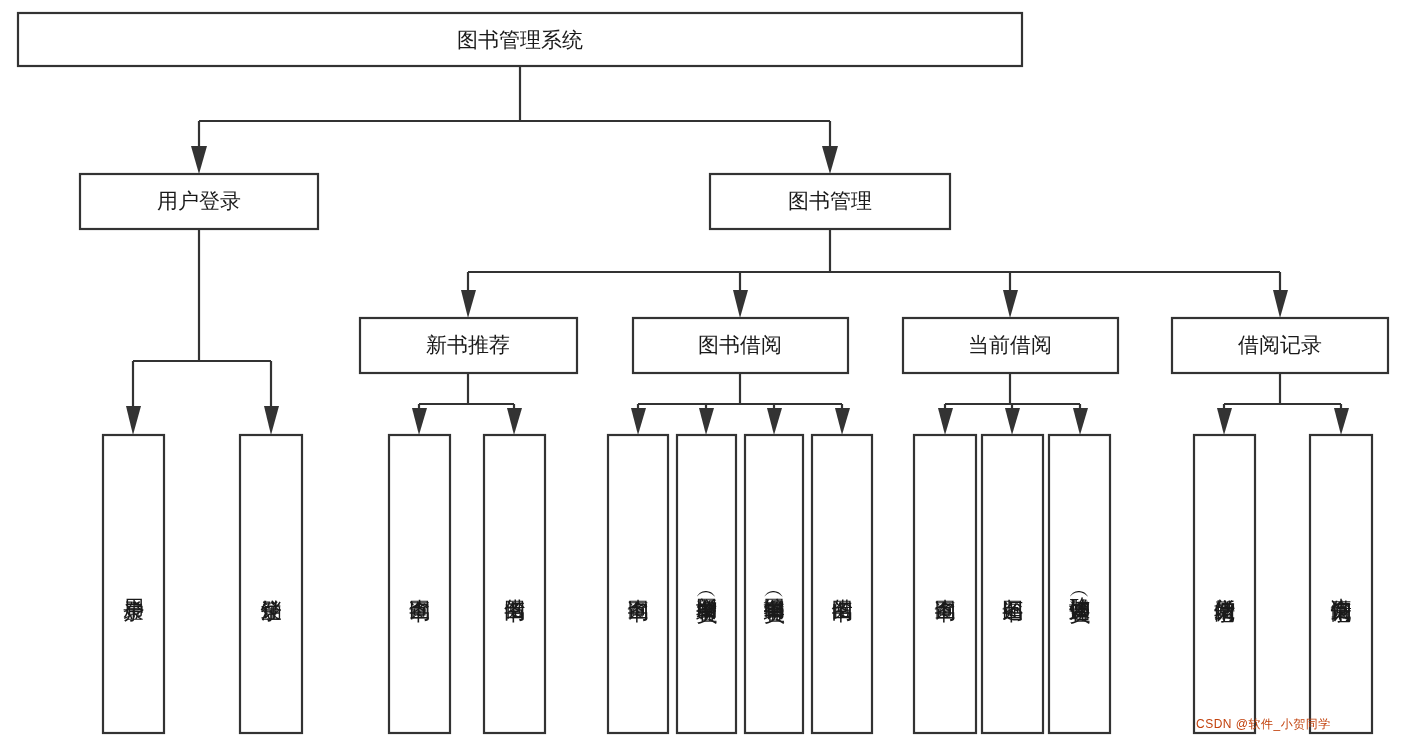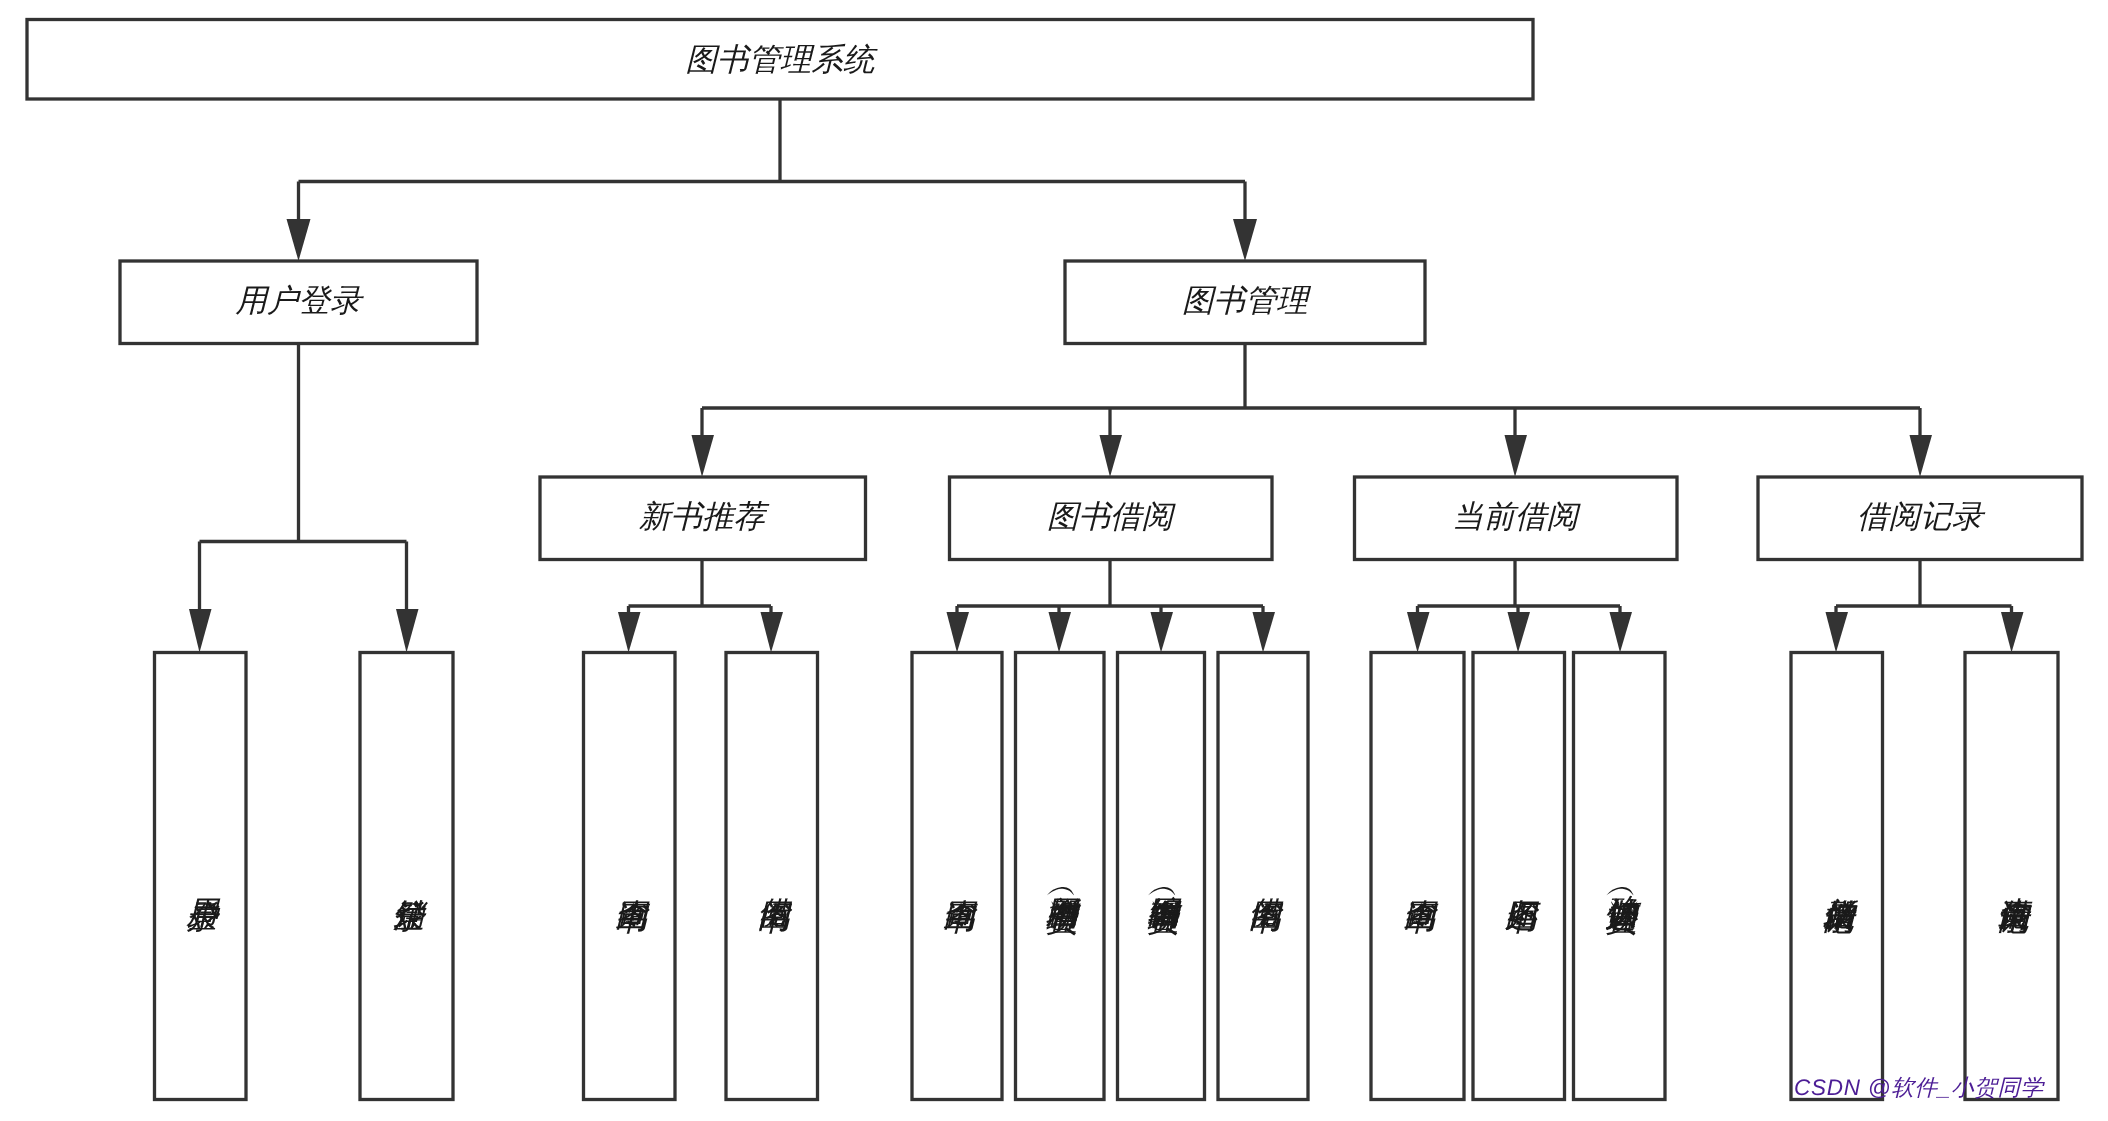--- a/index.html
+++ b/index.html
@@ -11,21 +11,20 @@
     width: 1405px;
     height: 747px;
     font-family: "Liberation Sans", "DejaVu Sans", sans-serif;
     overflow: hidden;
   }
   #diagram-root {
     position: relative;
     width: 1405px;
     height: 598px;
     background: #ffffff;
-    font-style: italic;
   }
   svg#tree-svg {
     position: absolute;
     top: 0; left: 0;
     width: 1405px;
     height: 747px;
     display: block;
   }
   .node-box {
     fill: #ffffff;
@@ -60,22 +59,22 @@
     white-space: nowrap;
     letter-spacing: 1px;
     display: flex;
     align-items: center;
     justify-content: center;
     pointer-events: none;
   }
   .watermark {
     position: absolute;
     font-family: "Liberation Sans", "DejaVu Sans", sans-serif;
-    font-size: 15px;
-    color: #4c1d95;
+    font-size: 12px;
+    color: #c2410c;
     white-space: nowrap;
     letter-spacing: 0.5px;
   }
 </style>
 </head>
 <body>
 
 <div id="diagram-root">
 
   <svg id="tree-svg" viewBox="0 0 1405 747">

